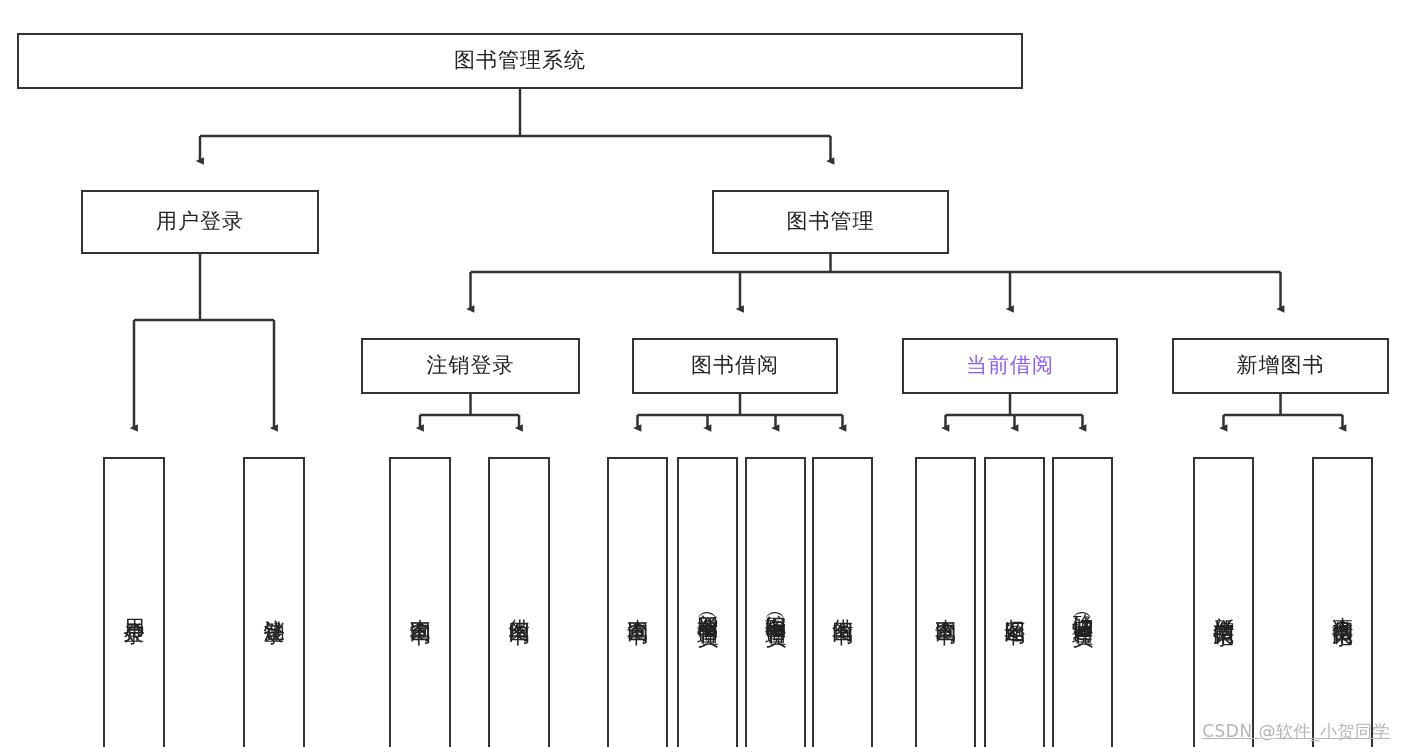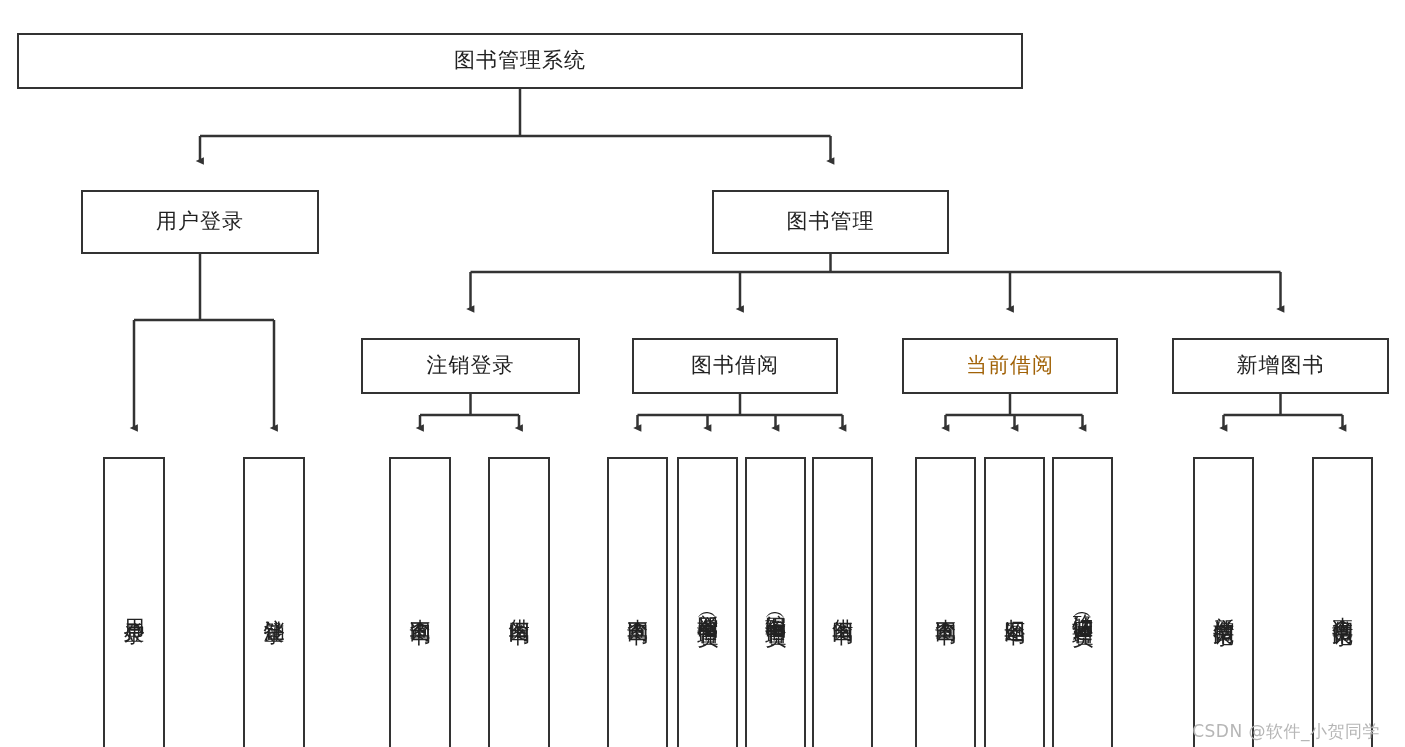--- a/index.html
+++ b/index.html
@@ -54,26 +54,27 @@
   .node.vertical .label {
     writing-mode: vertical-rl;
     text-orientation: upright;
     white-space: nowrap;
   }
   .node .label {
     display: block;
   }
   #watermark {
     position: absolute;
-    right: 25px;
+    right: 15px;
     bottom: 4px;
     font-size: 17px;
     color: #b6b6b6;
     white-space: nowrap;
     letter-spacing: 0.5px;
+    text-decoration: underline;
   }
 </style>
 </head>
 <body>
 
 <div id="canvas">
 
   <svg id="edges" viewBox="0 0 1405 747" width="1405" height="747">
     <defs>
       <marker id="arrowhead" markerWidth="9" markerHeight="9" refX="4.2" refY="4.3" orient="auto" markerUnits="userSpaceOnUse">
@@ -126,21 +127,21 @@
       </div>
       <div class="node horizontal" style="left: 712px; top: 170px; width: 237px; height: 64px; border-color: rgb(51, 51, 51); background: rgb(255, 255, 255); color: rgb(34, 34, 34); align-items: center;">
         <span class="label">图书管理</span>
       </div>
       <div class="node horizontal" style="left: 361px; top: 318px; width: 219px; height: 56px; border-color: rgb(51, 51, 51); background: rgb(255, 255, 255); color: rgb(34, 34, 34);">
         <span class="label">注销登录</span>
       </div>
       <div class="node horizontal" style="left: 632px; top: 318px; width: 206px; height: 56px; border-color: rgb(51, 51, 51); background: rgb(255, 255, 255); color: rgb(34, 34, 34);">
         <span class="label">图书借阅</span>
       </div>
-      <div class="node horizontal" style="left: 902px; top: 318px; width: 216px; height: 56px; border-color: rgb(51, 51, 51); background: rgb(255, 255, 255); color: #a16207;">
+      <div class="node horizontal" style="left: 902px; top: 318px; width: 216px; height: 56px; border-color: rgb(51, 51, 51); background: rgb(255, 255, 255); color: #8b5cf6;">
         <span class="label">当前借阅</span>
       </div>
       <div class="node horizontal" style="left: 1172px; top: 318px; width: 217px; height: 56px; border-color: rgb(51, 51, 51); background: rgb(255, 255, 255); color: rgb(34, 34, 34);">
         <span class="label">新增图书</span>
       </div>
       <div class="node vertical" style="left: 103px; top: 437px; width: 62px; height: 297px; border-color: rgb(51, 51, 51); background: rgb(255, 255, 255); color: rgb(34, 34, 34);">
         <span class="label">用户登录</span>
       </div>
       <div class="node vertical" style="left: 243px; top: 437px; width: 62px; height: 297px; border-color: rgb(51, 51, 51); background: rgb(255, 255, 255); color: rgb(34, 34, 34);">
         <span class="label">注销登录</span>

